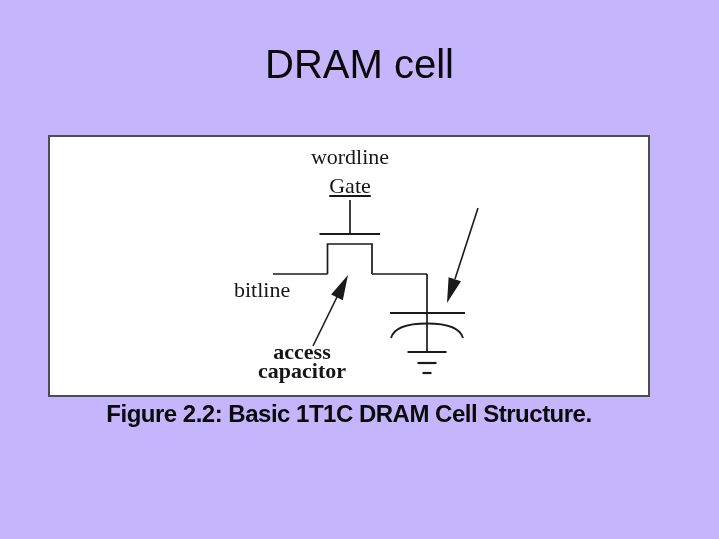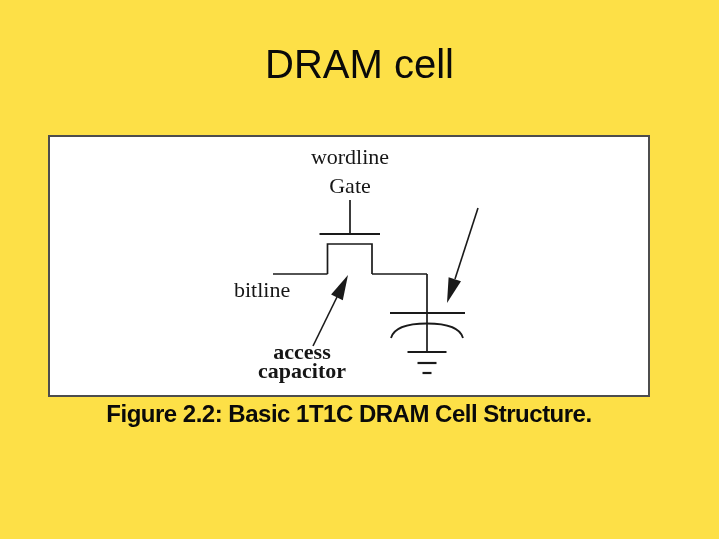--- a/index.html
+++ b/index.html
@@ -4,21 +4,21 @@
 <style>
   html, body {
     margin: 0;
     padding: 0;
     background: #ffffff;
   }
   .slide {
     position: relative;
     width: 719px;
     height: 539px;
-    background: #fde047;
+    background: #c4b5fd;
     overflow: hidden;
     font-family: "Liberation Sans", sans-serif;
     color: #0a0a0a;
   }
   .title {
     position: absolute;
     left: 0;
     top: 44px;
     width: 719px;
     margin: 0;
@@ -49,21 +49,21 @@
   }
   .diagram-label {
     position: absolute;
     font-family: "Liberation Serif", serif;
     font-size: 22px;
     line-height: 1;
     color: #161616;
     white-space: nowrap;
   }
   .lbl-wordline   { left: 300px; top: 146px; width: 100px; text-align: center; }
-  .lbl-gate       { left: 300px; top: 175px; width: 100px; text-align: center; }
+  .lbl-gate       { left: 300px; top: 175px; width: 100px; text-align: center; text-decoration: underline; }
   .lbl-storage    { left: 424px; top: 161px; line-height: 21px; text-align: left; }
   .lbl-bitline    { left: 234px; top: 243px; margin-top: 36px; }
   .lbl-access     { left: 252px; top: 342px; width: 100px; line-height: 19px; text-align: center; font-weight: bold; }
   .caption {
     position: absolute;
     left: 48px;
     top: 402px;
     width: 602px;
     text-align: center;
     font-size: 24px;

